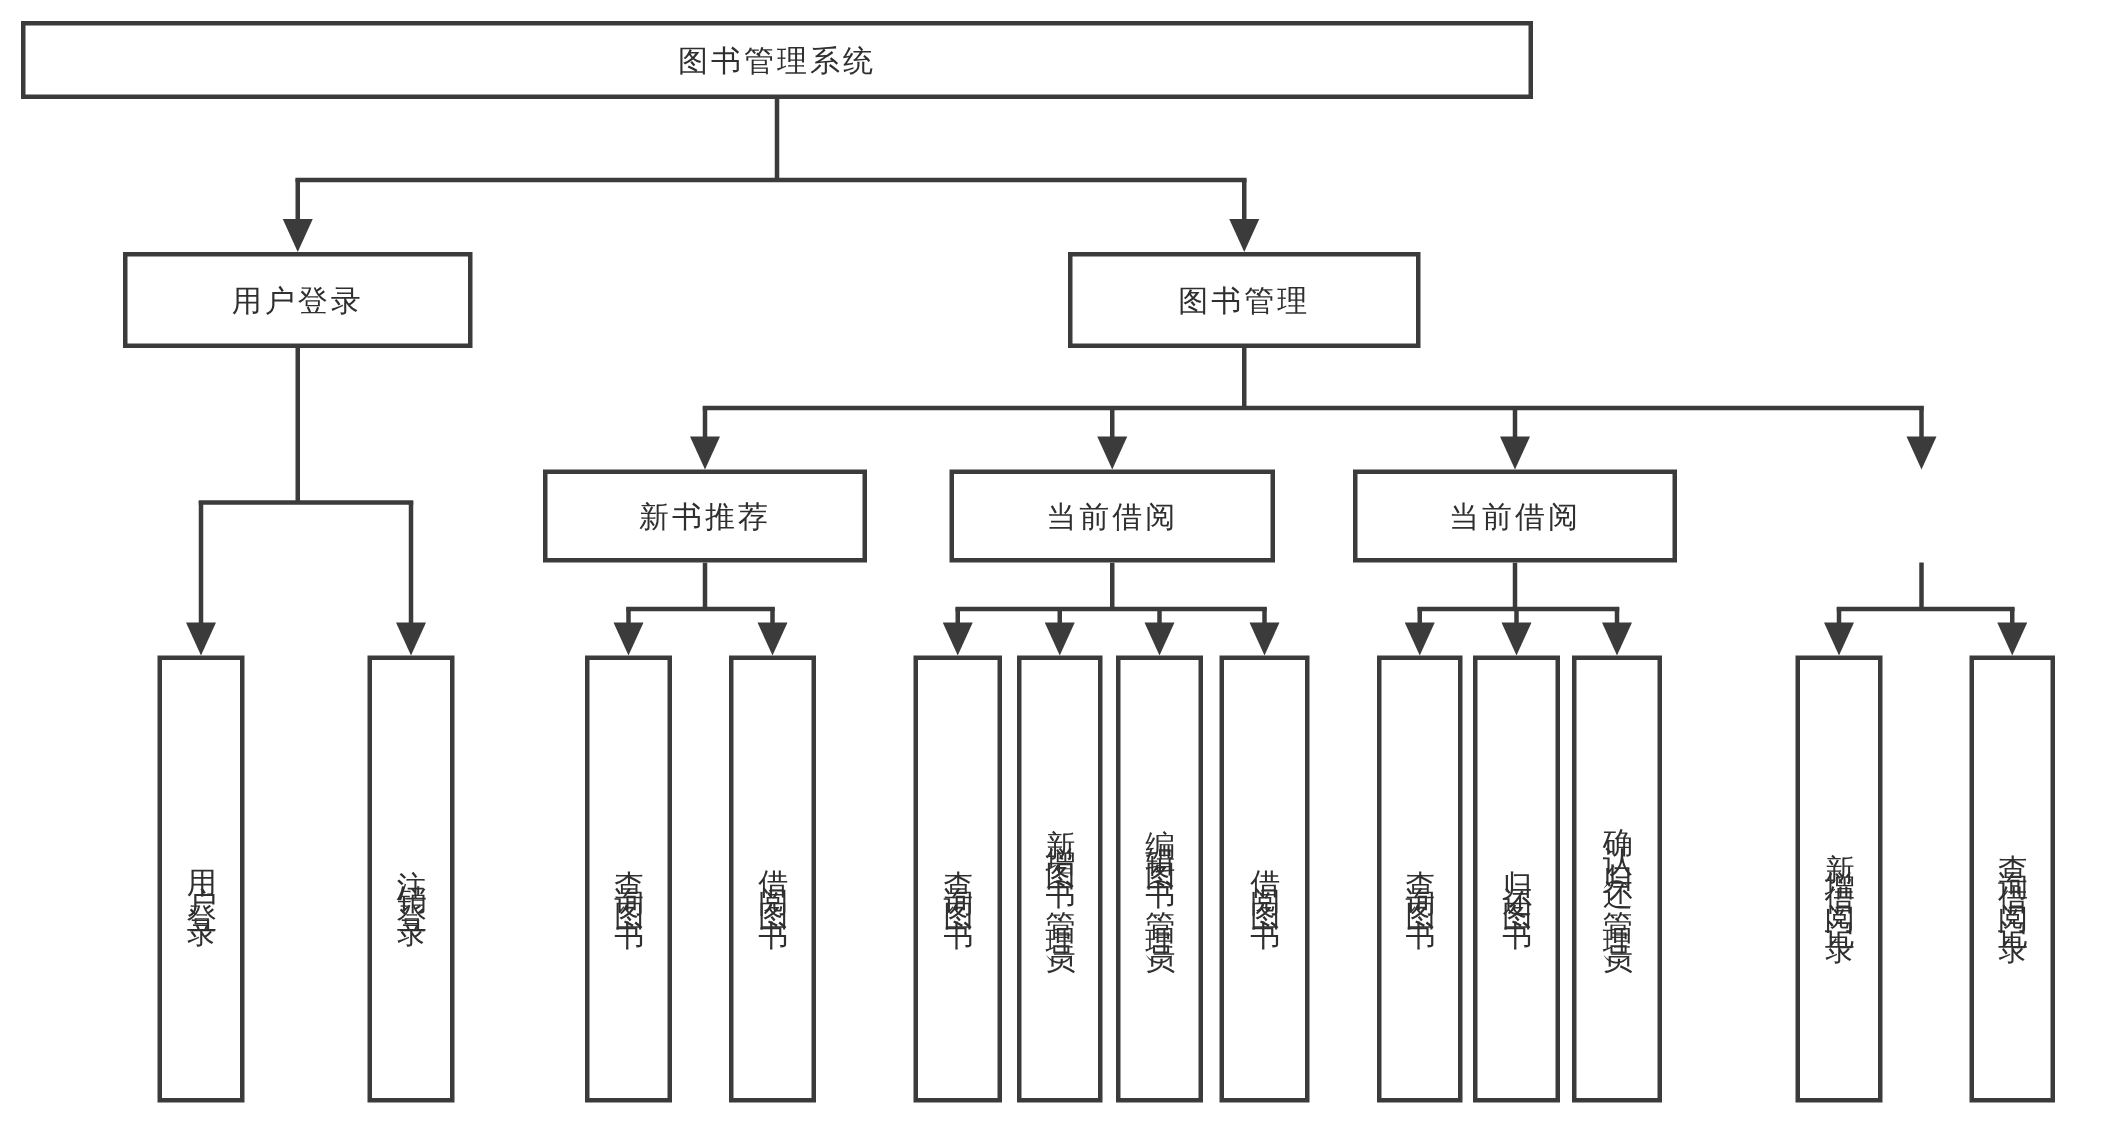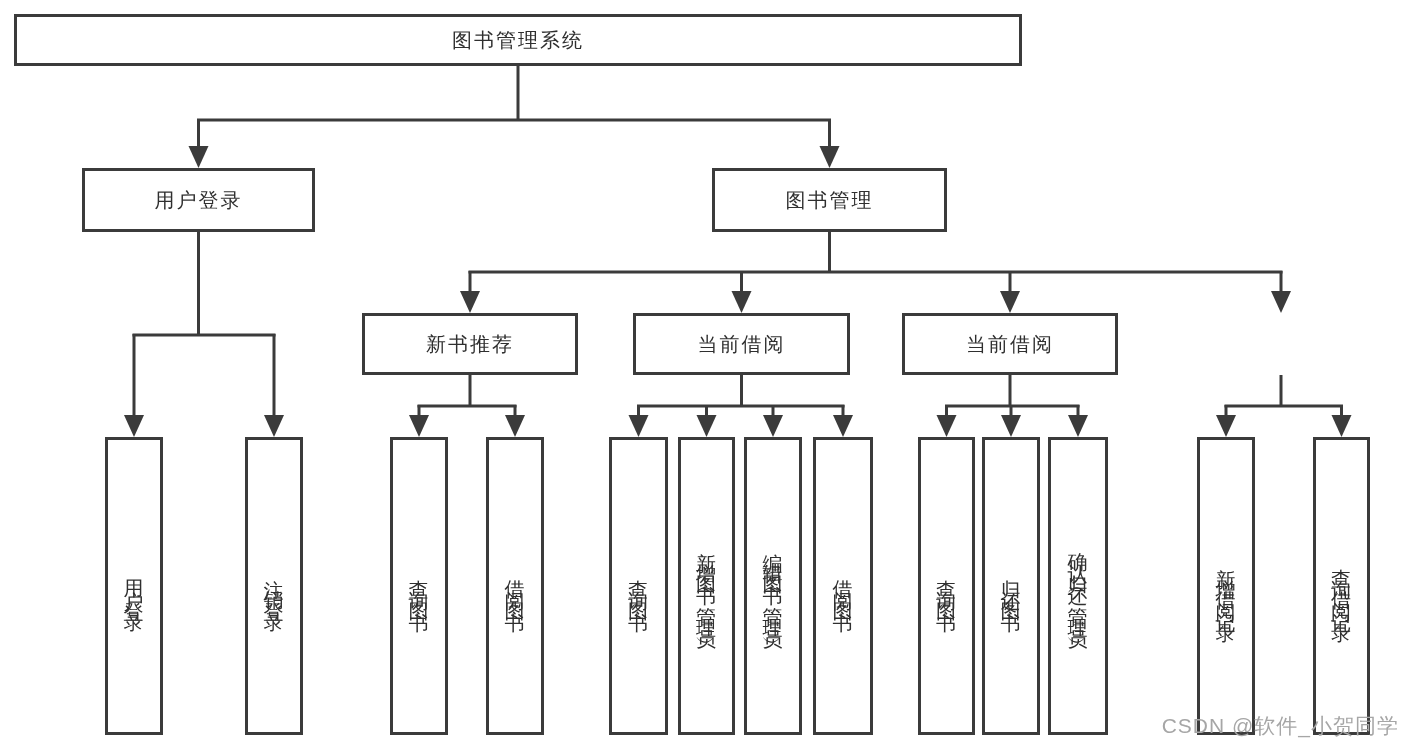--- a/index.html
+++ b/index.html
@@ -171,14 +171,13 @@
       <div class="node v" style="left: 1048px; top: 437px; width: 60px; height: 298px;">
         <span class="label">确认归还（管理员）</span>
       </div>
       <div class="node v" style="left: 1197px; top: 437px; width: 58px; height: 298px;">
         <span class="label">新增借阅记录</span>
       </div>
       <div class="node v" style="left: 1313px; top: 437px; width: 57px; height: 298px;">
         <span class="label">查询借阅记录</span>
       </div>
     </div>
-  <div class="watermark">CSDN @软件_小贺同学</div>
 </div>
 
 </body></html>

